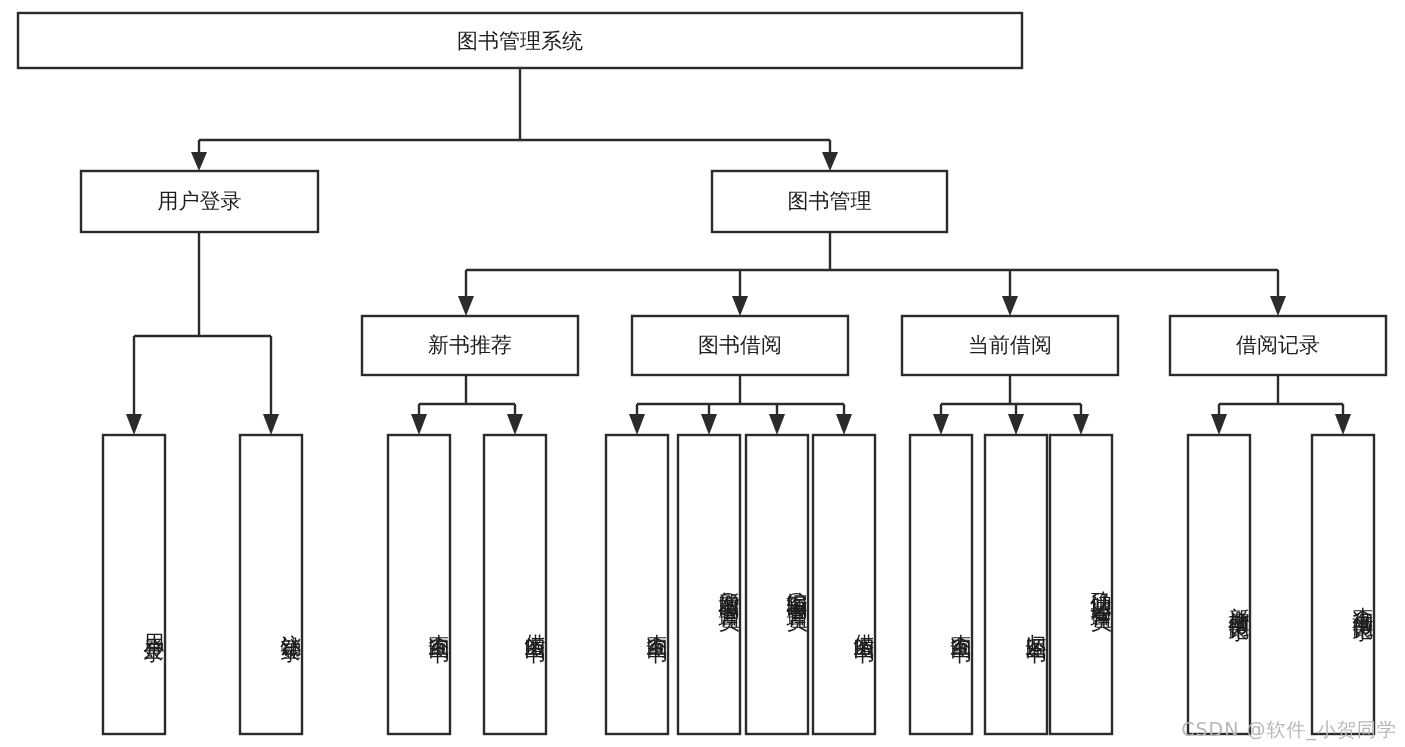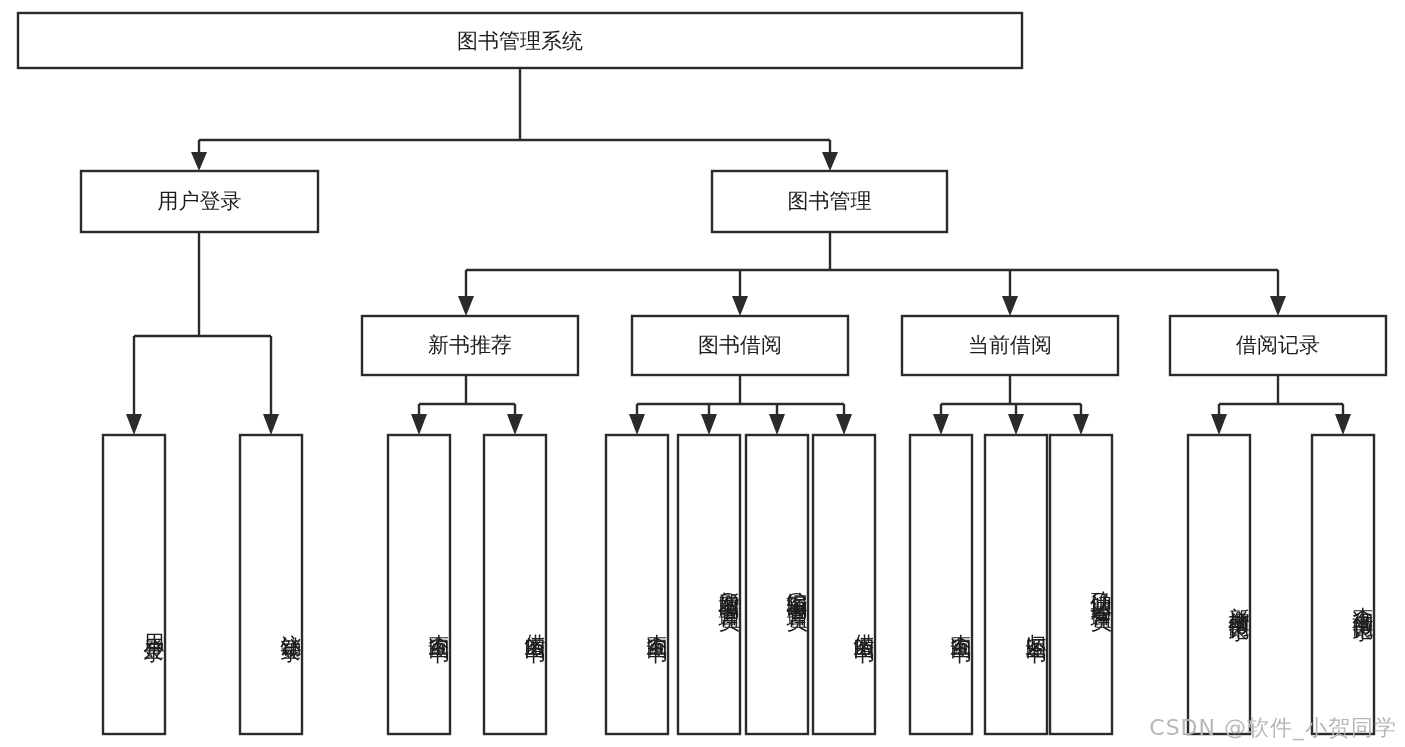--- a/index.html
+++ b/index.html
@@ -63,21 +63,21 @@
     display: flex;
     align-items: flex-start;
     justify-content: center;
     pointer-events: none;
   }
   .watermark {
     position: absolute;
     right: 8px;
     bottom: 4px;
     font-family: "DejaVu Sans", "Liberation Sans", sans-serif;
-    font-size: 22px;
+    font-size: 19px;
     color: #b7b7b7;
     letter-spacing: 1px;
     white-space: nowrap;
   }
 </style>
 </head>
 <body>
 
 <div id="diagram-root">
 

